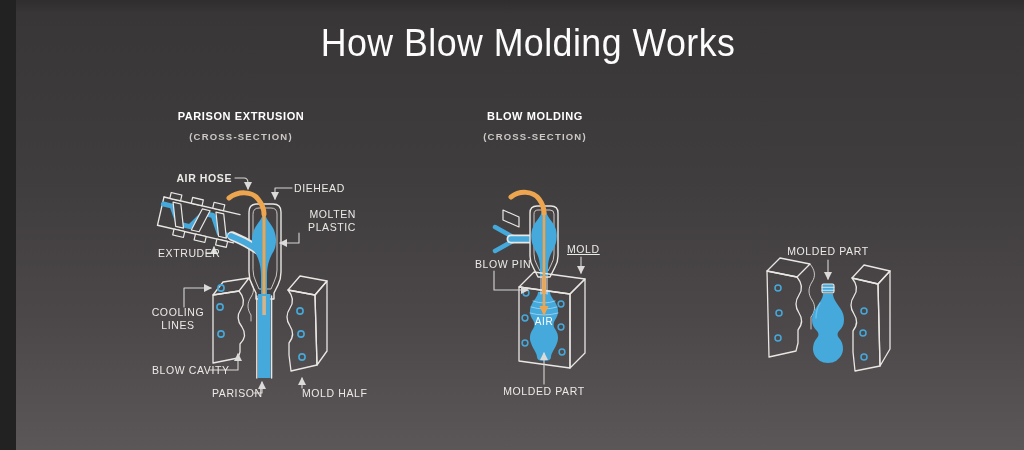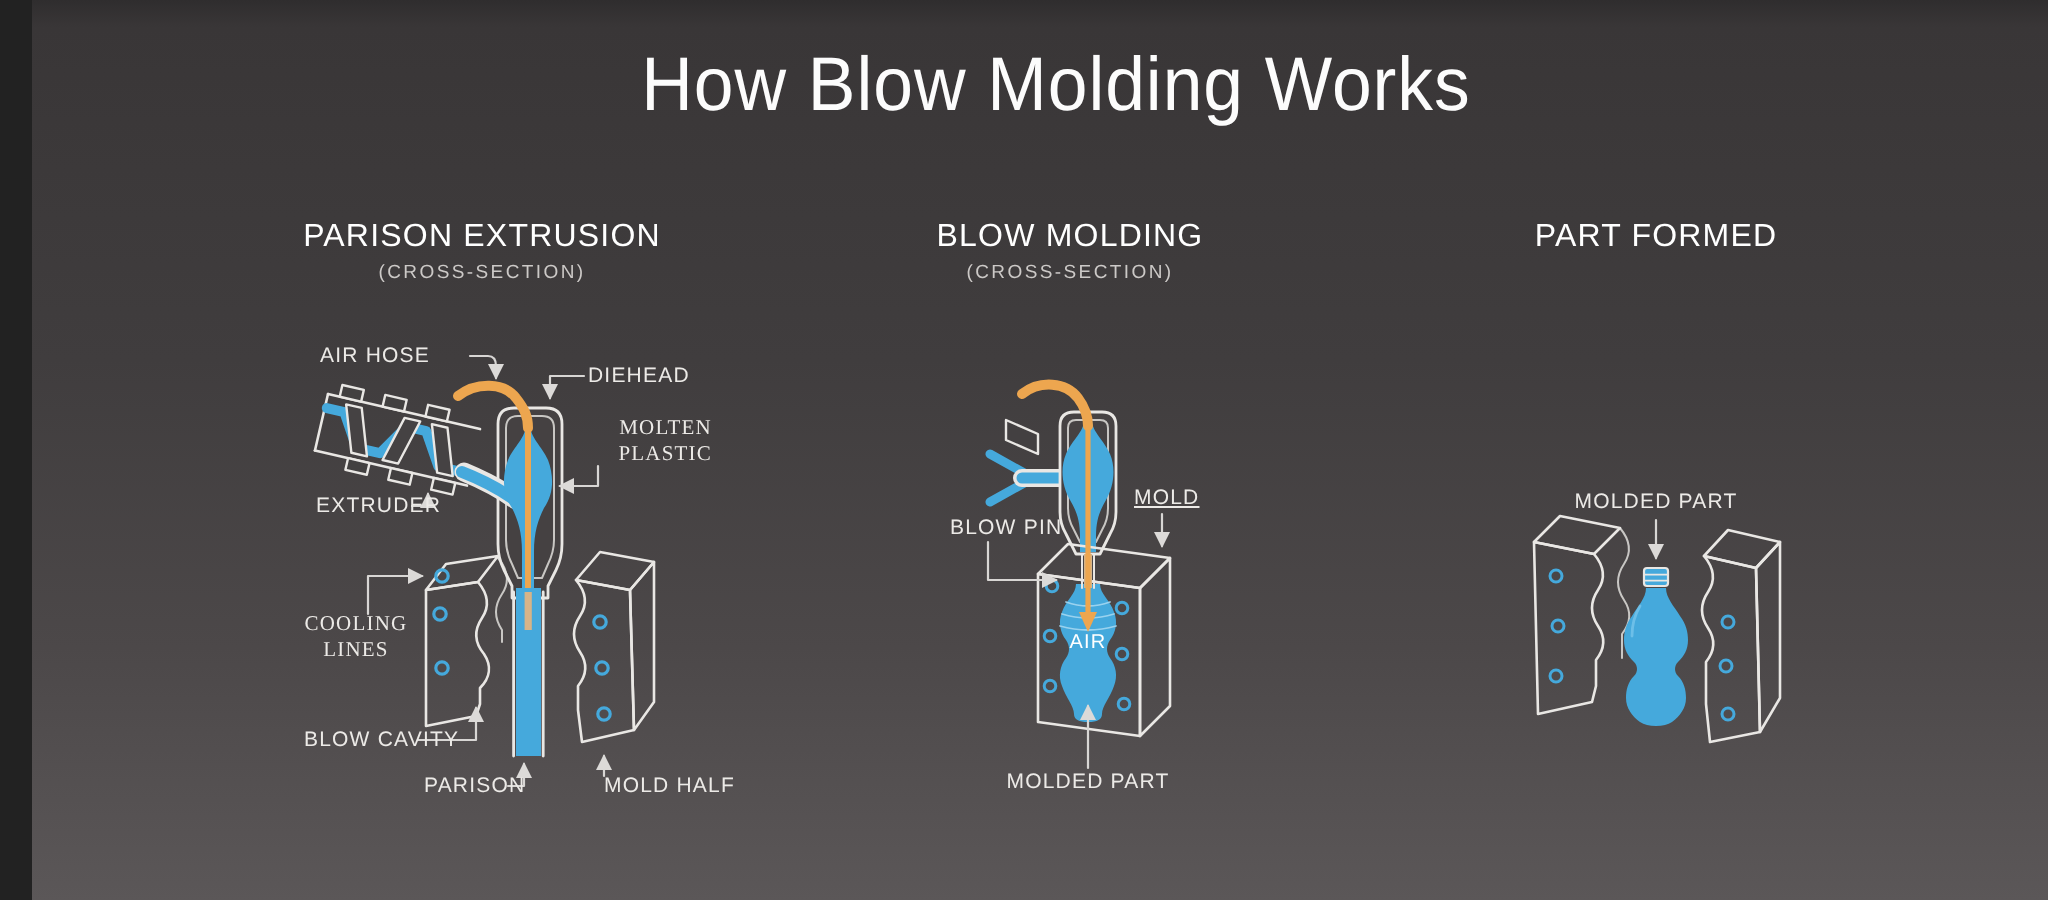--- a/index.html
+++ b/index.html
@@ -9,49 +9,48 @@
     background:linear-gradient(180deg,#2f2d2e 0%,#393637 3%,#403d3e 40%,#4c4849 72%,#5b5758 100%);
     margin-left:16px;
   }
   .title{
     position:absolute;left:0;top:22px;width:1024px;text-align:center;
     font-size:38px;font-weight:300;color:#fcfcfc;letter-spacing:.5px;
     transform:scaleX(.94);
   }
   .panel-heading{
     position:absolute;text-align:center;color:#ffffff;
-    font-size:16px;font-weight:400;letter-spacing:.6px;
+    font-size:11px;font-weight:700;letter-spacing:.6px;
   }
   .panel-subheading{
     position:absolute;text-align:center;color:#ccc9c7;
-    font-size:9.5px;font-weight:400;letter-spacing:1.2px;
+    font-size:9.5px;font-weight:700;letter-spacing:1.2px;
   }
   .lbl{
     position:absolute;color:#eceae7;font-size:10.5px;font-weight:400;
     letter-spacing:.6px;line-height:1.25;white-space:nowrap;text-align:right;
   }
-  .lbl.wrap{white-space:normal;font-family:Liberation Serif, serif;}
+  .lbl.wrap{white-space:normal;}
   .lbl.center{text-align:center;}
   .lbl.right{text-align:right;}
   svg.art{position:absolute;left:0;top:0;}
 </style>
 </head>
 <body>
 
 <div class="stage">
 
   <div class="title">How Blow Molding Works</div>
 
   <div class="panel-heading" style="left:110px;top:110px;width:230px;">PARISON EXTRUSION</div>
   <div class="panel-subheading" style="left:110px;top:131px;width:230px;">(CROSS-SECTION)</div>
 
   <div class="panel-heading" style="left:404px;top:110px;width:230px;">BLOW MOLDING</div>
   <div class="panel-subheading" style="left:404px;top:131px;width:230px;">(CROSS-SECTION)</div>
 
-  <div class="panel-heading" style="left:697px;top:110px;width:230px;">PART FORMED</div>
 
   <svg class="art" width="1024" height="450" viewBox="0 0 1024 450">
     <defs>
       <marker id="arw" viewBox="0 0 8 8" refX="7" refY="4" markerWidth="8" markerHeight="8" orient="auto" markerUnits="userSpaceOnUse">
         <path d="M0,0 L8,4 L0,8 Z" fill="#dcdad8"></path>
       </marker>
     </defs>
 
     <g stroke-linecap="round" stroke-linejoin="round">
 
@@ -201,21 +200,21 @@
         <circle cx="847" cy="333" r="3" stroke="#45a9dc" stroke-width="1.5"></circle>
         <circle cx="848" cy="357" r="3" stroke="#45a9dc" stroke-width="1.5"></circle>
       </g>
 
       <g fill="none" stroke="#d8d6d4" stroke-width="1.1">
         <path d="M812,260 V279" marker-end="url(#arw)"></path>
       </g>
     </g>
   </svg>
 
-  <div class="lbl right" style="left:115px;top:172px;width:84px;">AIR HOSE</div>
+  <div class="lbl right" style="left:132px;top:172px;width:84px;font-weight:bold;">AIR HOSE</div>
   <div class="lbl" style="left:278px;top:182px;">DIEHEAD</div>
   <div class="lbl wrap" style="left:278px;top:208px;width:62px;">MOLTEN PLASTIC</div>
   <div class="lbl" style="left:142px;top:247px;">EXTRUDER</div>
   <div class="lbl wrap center" style="left:130px;top:306px;width:64px;">COOLING LINES</div>
   <div class="lbl" style="left:136px;top:364px;">BLOW CAVITY</div>
   <div class="lbl" style="left:196px;top:387px;">PARISON</div>
   <div class="lbl" style="left:262px;top:387px;padding-left:24px;">MOLD HALF</div>
 
   <div class="lbl" style="left:459px;top:258px;">BLOW PIN</div>
   <div class="lbl" style="left:551px;top:243px;text-decoration:underline;">MOLD</div>

